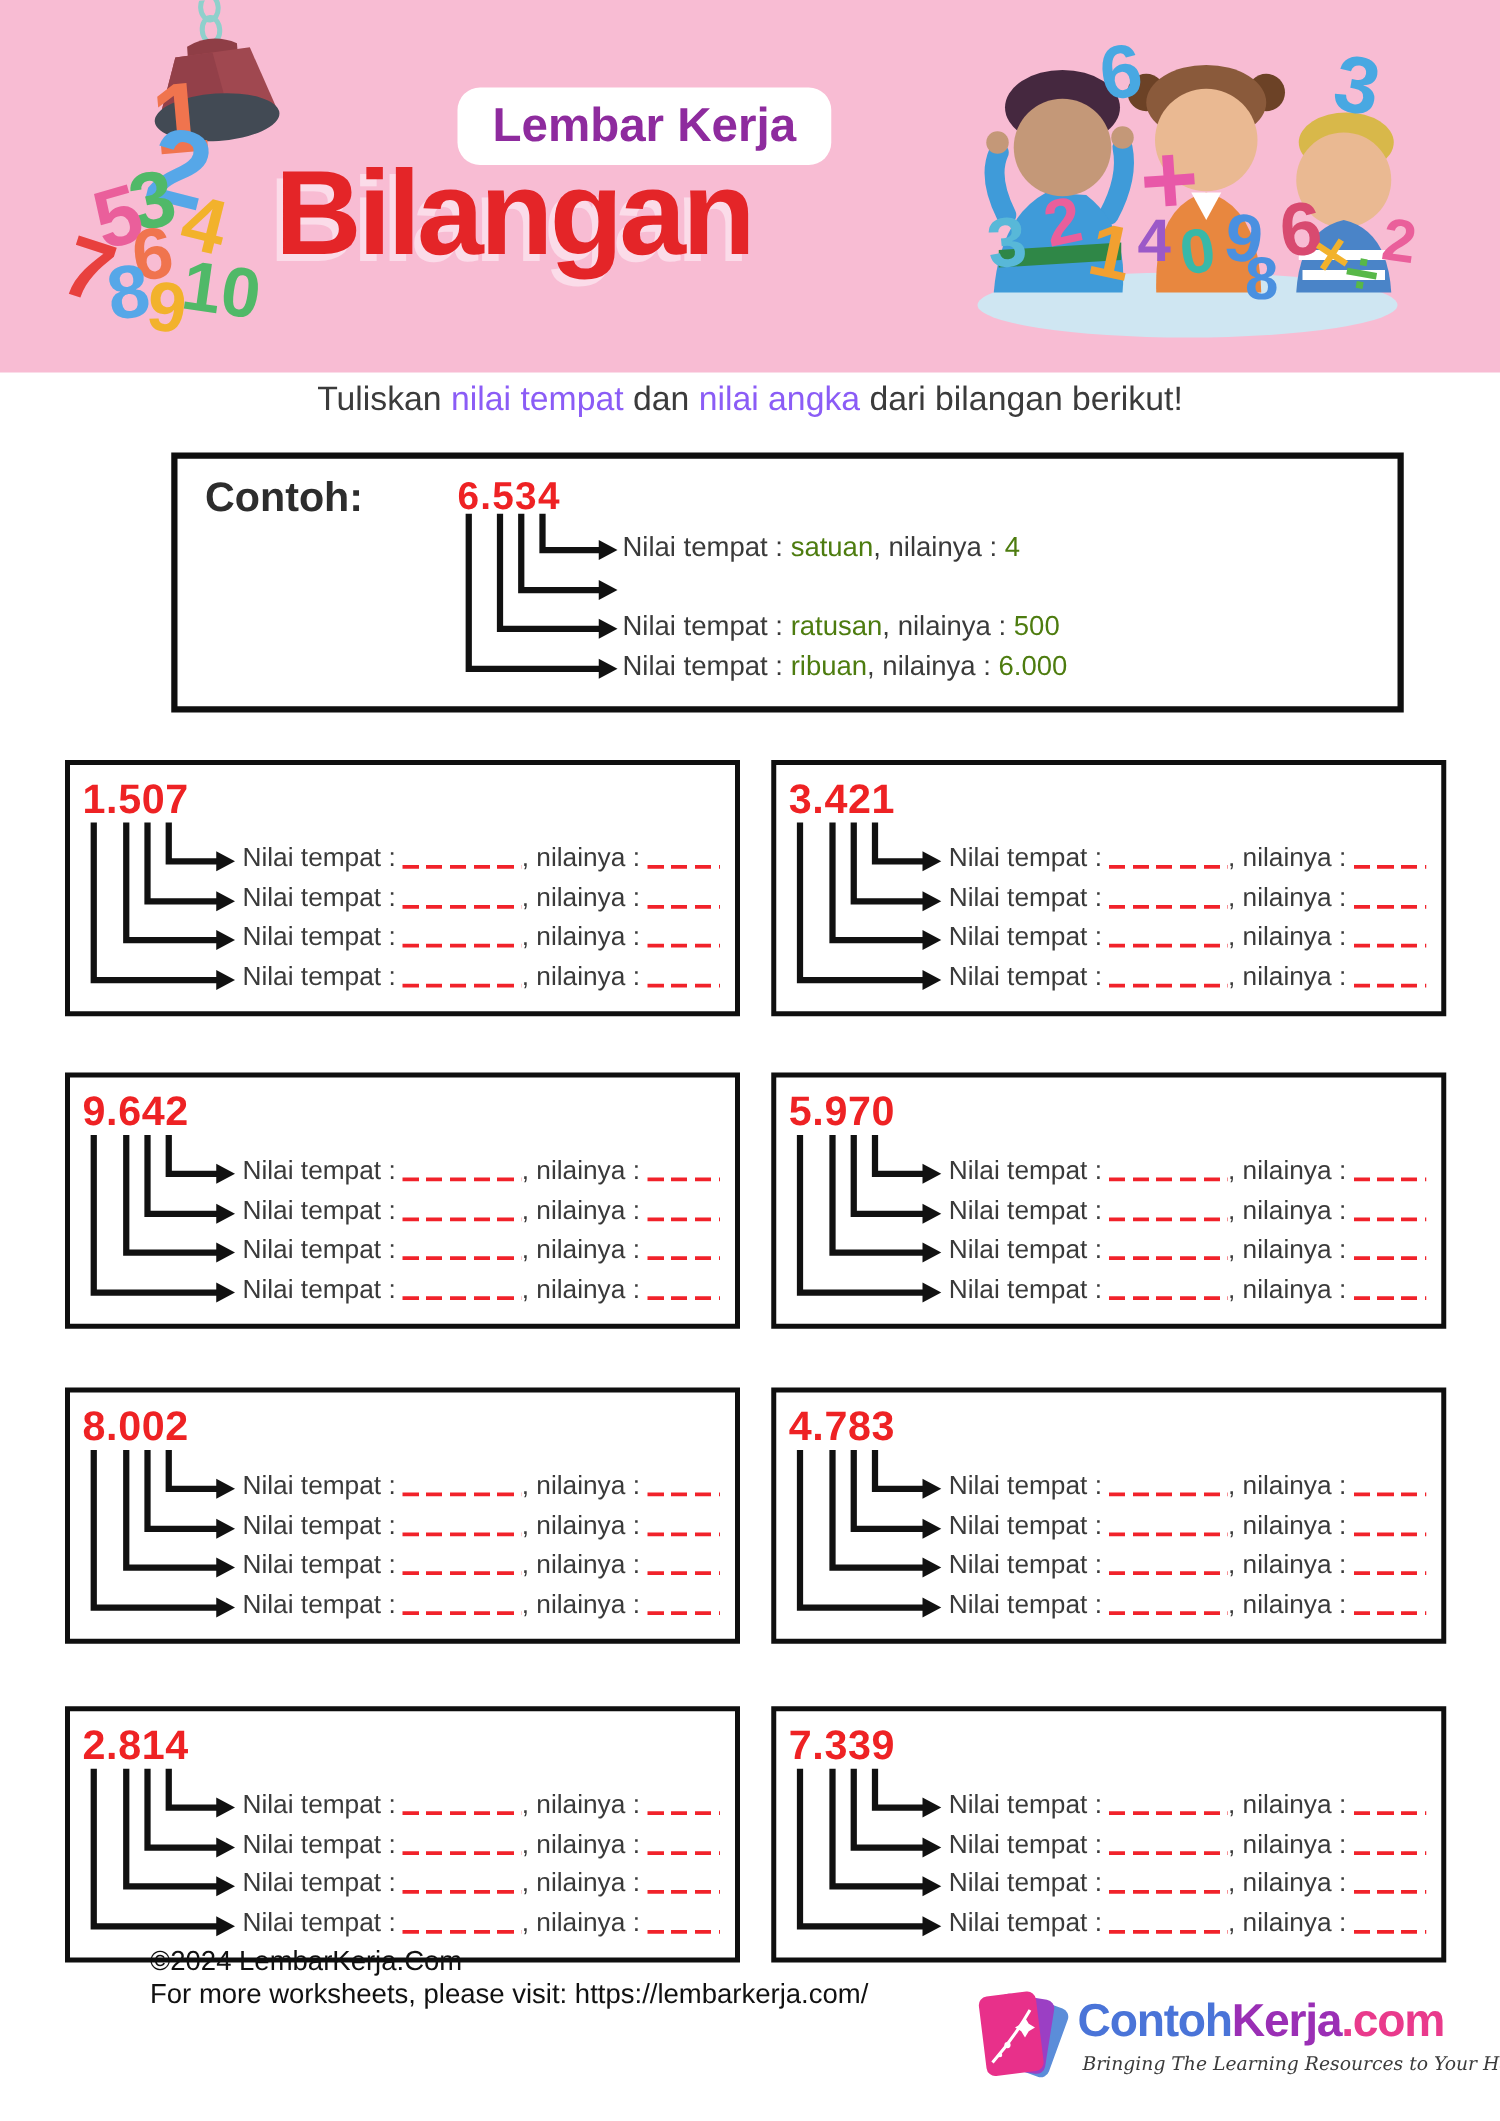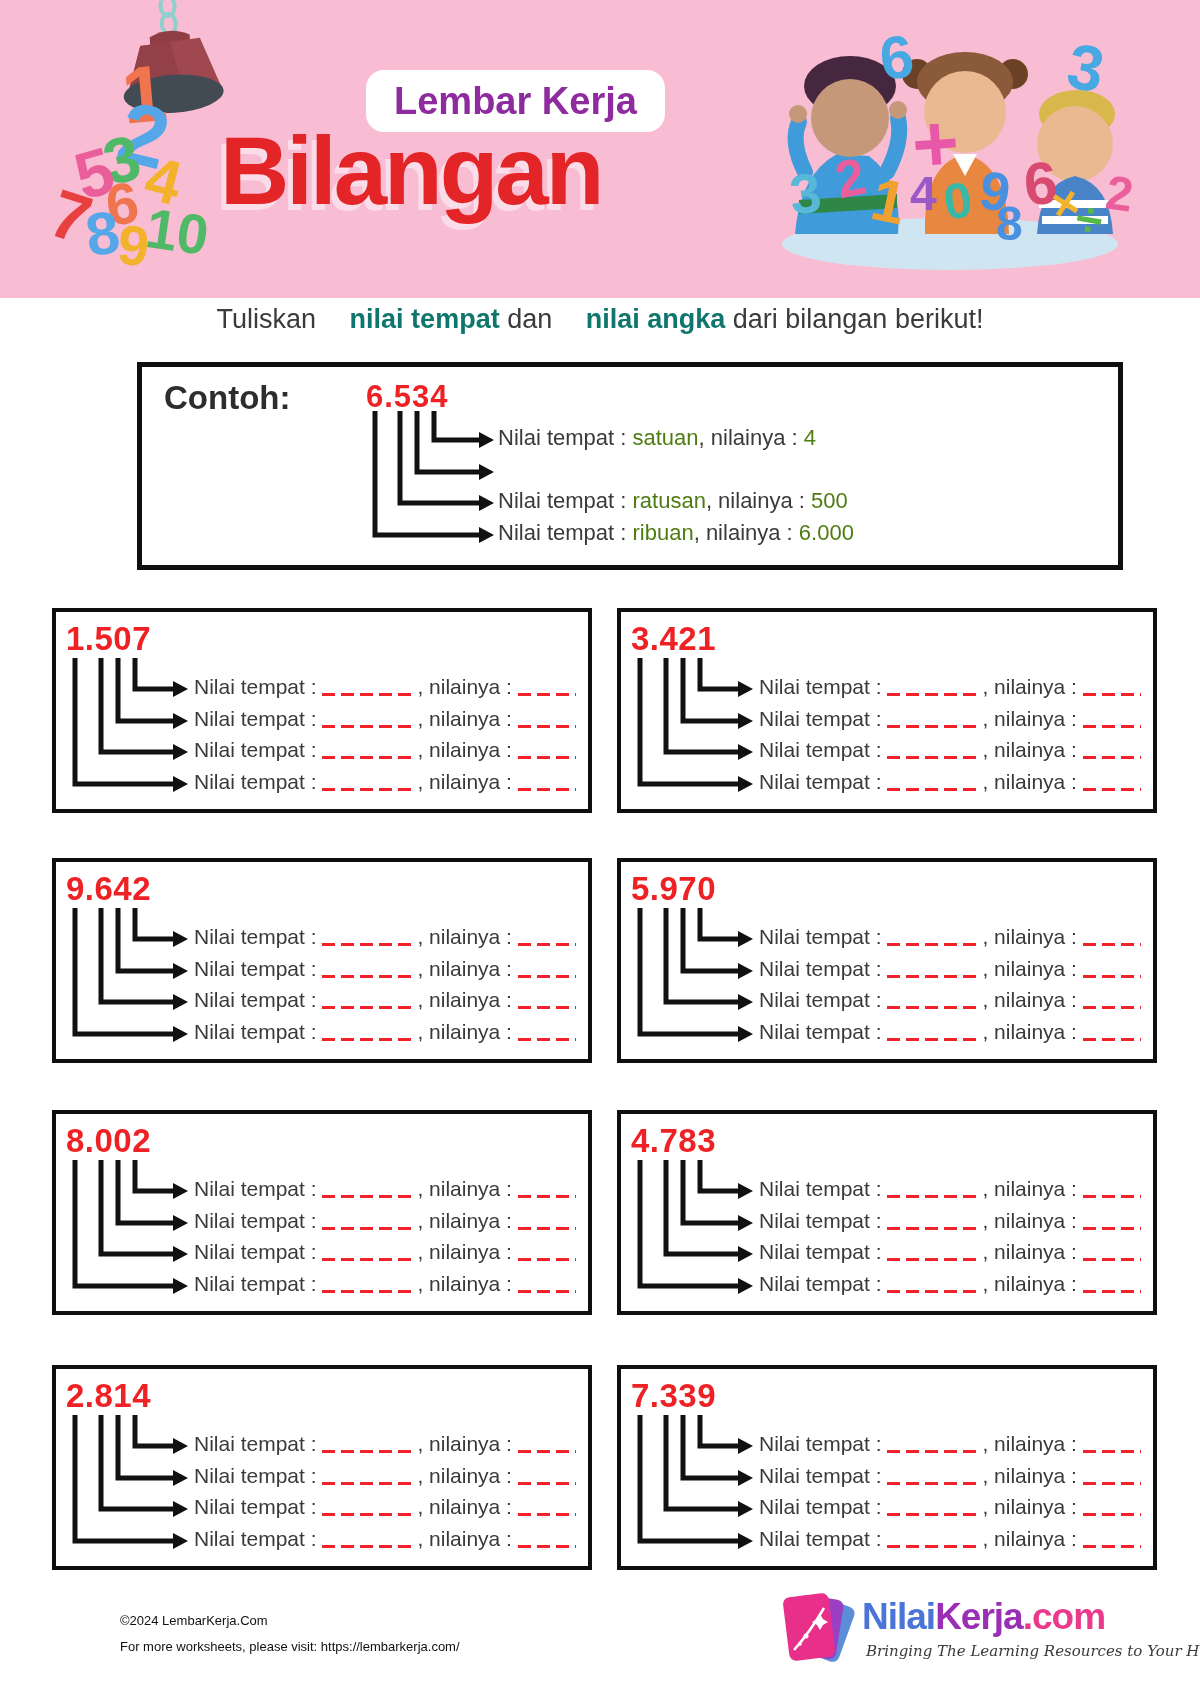--- a/index.html
+++ b/index.html
@@ -9,39 +9,39 @@
   .banner{position:absolute;left:0;top:0;width:1200px;height:298px;background:#f8bcd3;}
   .badge{position:absolute;left:366px;top:70px;height:62px;line-height:62px;padding:0 28px;
          background:#ffffff;border-radius:18px;font-size:38px;font-weight:700;color:#8e2b9e;}
   .title{position:absolute;left:220px;top:116px;width:570px;margin:0;
          font-size:96px;font-weight:800;letter-spacing:-3px;color:#e42528;
          text-shadow:-5px 6px 0 #fbdce9;}
   .decor-num{position:absolute;font-weight:800;line-height:1;user-select:none;}
   
   .instruction{position:absolute;left:0;top:304px;width:1200px;margin:0;text-align:center;
                font-size:27px;color:#3b3b3b;}
-  .instruction strong{font-weight:700;color:#0f766e;margin-left:26px;}
+  .instruction strong{font-weight:400;color:#8b5cf6;}
   
   .example-box{position:absolute;left:137px;top:362px;width:986px;height:208px;box-sizing:border-box;
                border:5px solid #0f0f0f;background:#fff;}
   .contoh{position:absolute;left:22px;top:12px;font-size:33px;font-weight:700;color:#2d2d2d;}
   .example-num{position:absolute;left:224px;top:12px;font-size:31px;font-weight:700;color:#ee2224;letter-spacing:1px;}
   .bracket{position:absolute;left:0;top:0;}
   .xrow{position:absolute;left:356px;font-size:22px;color:#3a3a3a;white-space:nowrap;}
   .xrow .red{color:#4d7c0f;}
   
   .ex-box{position:absolute;width:540px;height:205px;box-sizing:border-box;border:4px solid #0f0f0f;background:#fff;}
   .ex-num{position:absolute;left:10px;top:8px;font-size:33px;font-weight:700;color:#ee2224;letter-spacing:.5px;}
   .wrow{position:absolute;left:138px;font-size:21px;color:#3a3a3a;white-space:nowrap;}
   .blank{display:inline-block;height:14px;vertical-align:-2px;
          background-image:repeating-linear-gradient(90deg,#f1222a 0 13px,transparent 13px 19px);
          background-size:100% 3px;background-repeat:no-repeat;background-position:0 100%;}
   .b1{width:95px;} .b2{width:58px;}
   
-  .copy{position:absolute;left:120px;top:1608px;font-size:13px;line-height:26px;color:#111;}
+  .copy{position:absolute;left:120px;top:1556px;font-size:22px;line-height:26px;color:#111;}
   .logo{position:absolute;left:780px;top:1582px;width:360px;}
   .logo-icon{position:absolute;left:0;top:6px;}
   .logo-text{position:absolute;left:82px;top:14px;font-size:37px;font-weight:800;letter-spacing:-1px;white-space:nowrap;}
   .logo-text .p1{color:#4a74d8;} .logo-text .p2{color:#9a2fb5;} .logo-text .p3{color:#e93a8c;}
   .tagline{position:absolute;left:86px;top:60px;font-family:"DejaVu Serif",serif;font-style:italic;
            font-size:15px;color:#3a3a3a;white-space:nowrap;}
 </style>
 </head>
 <body>
 
@@ -293,18 +293,18 @@
     <svg class="logo-icon" width="78" height="82" viewBox="0 0 78 82">
       <rect x="24" y="12" width="44" height="58" rx="7" fill="#5b8dd9" transform="rotate(20 46 41)"></rect>
       <rect x="16" y="9" width="44" height="60" rx="7" fill="#9b3fc4" transform="rotate(9 38 39)"></rect>
       <rect x="6" y="7" width="46" height="64" rx="7" fill="#e8308a" transform="rotate(-7 29 39)"></rect>
       <path d="M14 62 Q30 44 44 20" stroke="#ffffff" fill="none" stroke-width="2.5"></path>
       <path d="M40 26 l3 5 5 3 -5 3 -3 5 -3 -5 -5 -3 5 -3 Z" fill="#ffffff"></path>
       <circle cx="26" cy="48" r="2.5" fill="#ffffff"></circle>
       <circle cx="20" cy="56" r="1.8" fill="#ffffff"></circle>
     </svg>
     <div class="logo-text">
-      <span class="p1">Nilai</span><span class="p2">Kerja</span><span class="p3">.com</span>
+      <span class="p1">Contoh</span><span class="p2">Kerja</span><span class="p3">.com</span>
     </div>
     <div class="tagline">Bringing The Learning Resources to Your Hand</div>
   </div>
 
 </div>
 
 </body></html>

